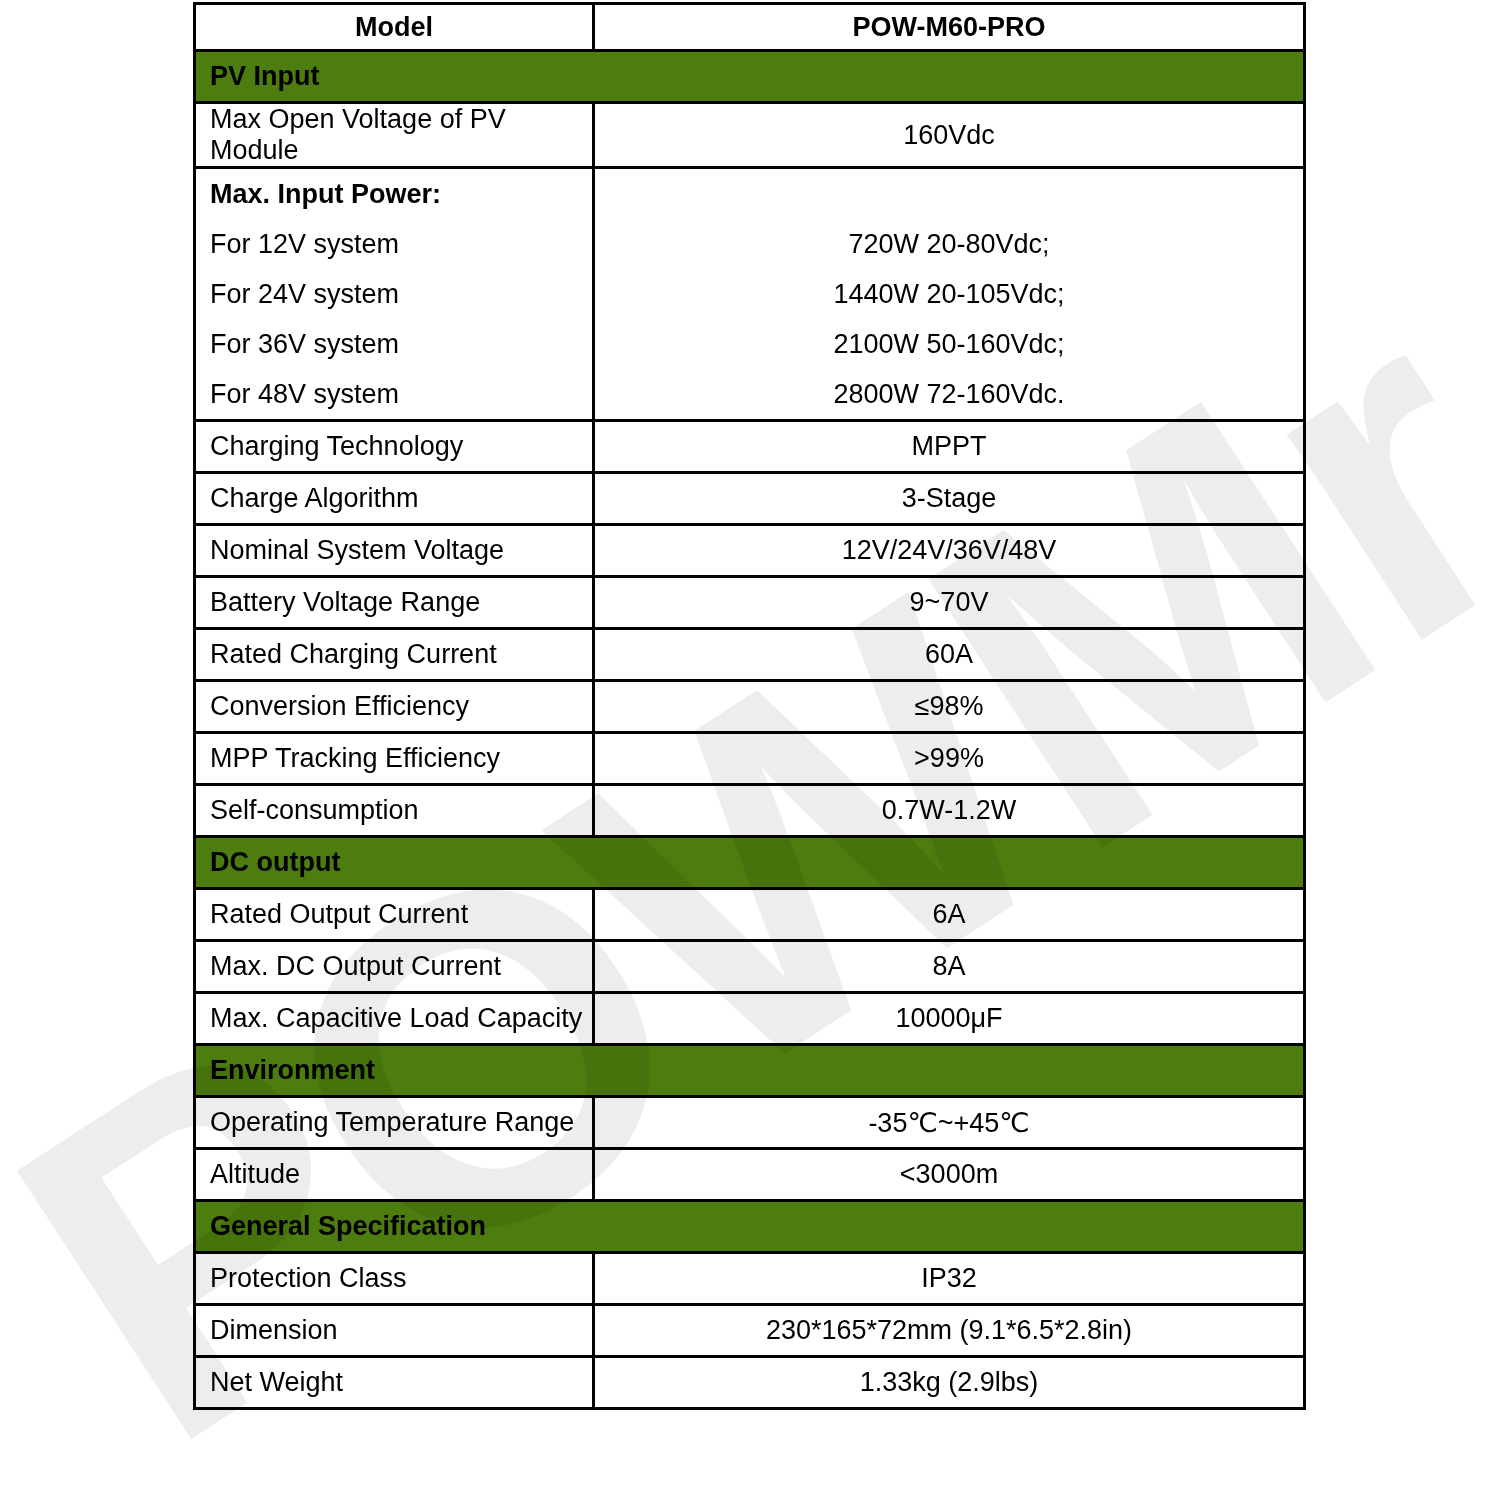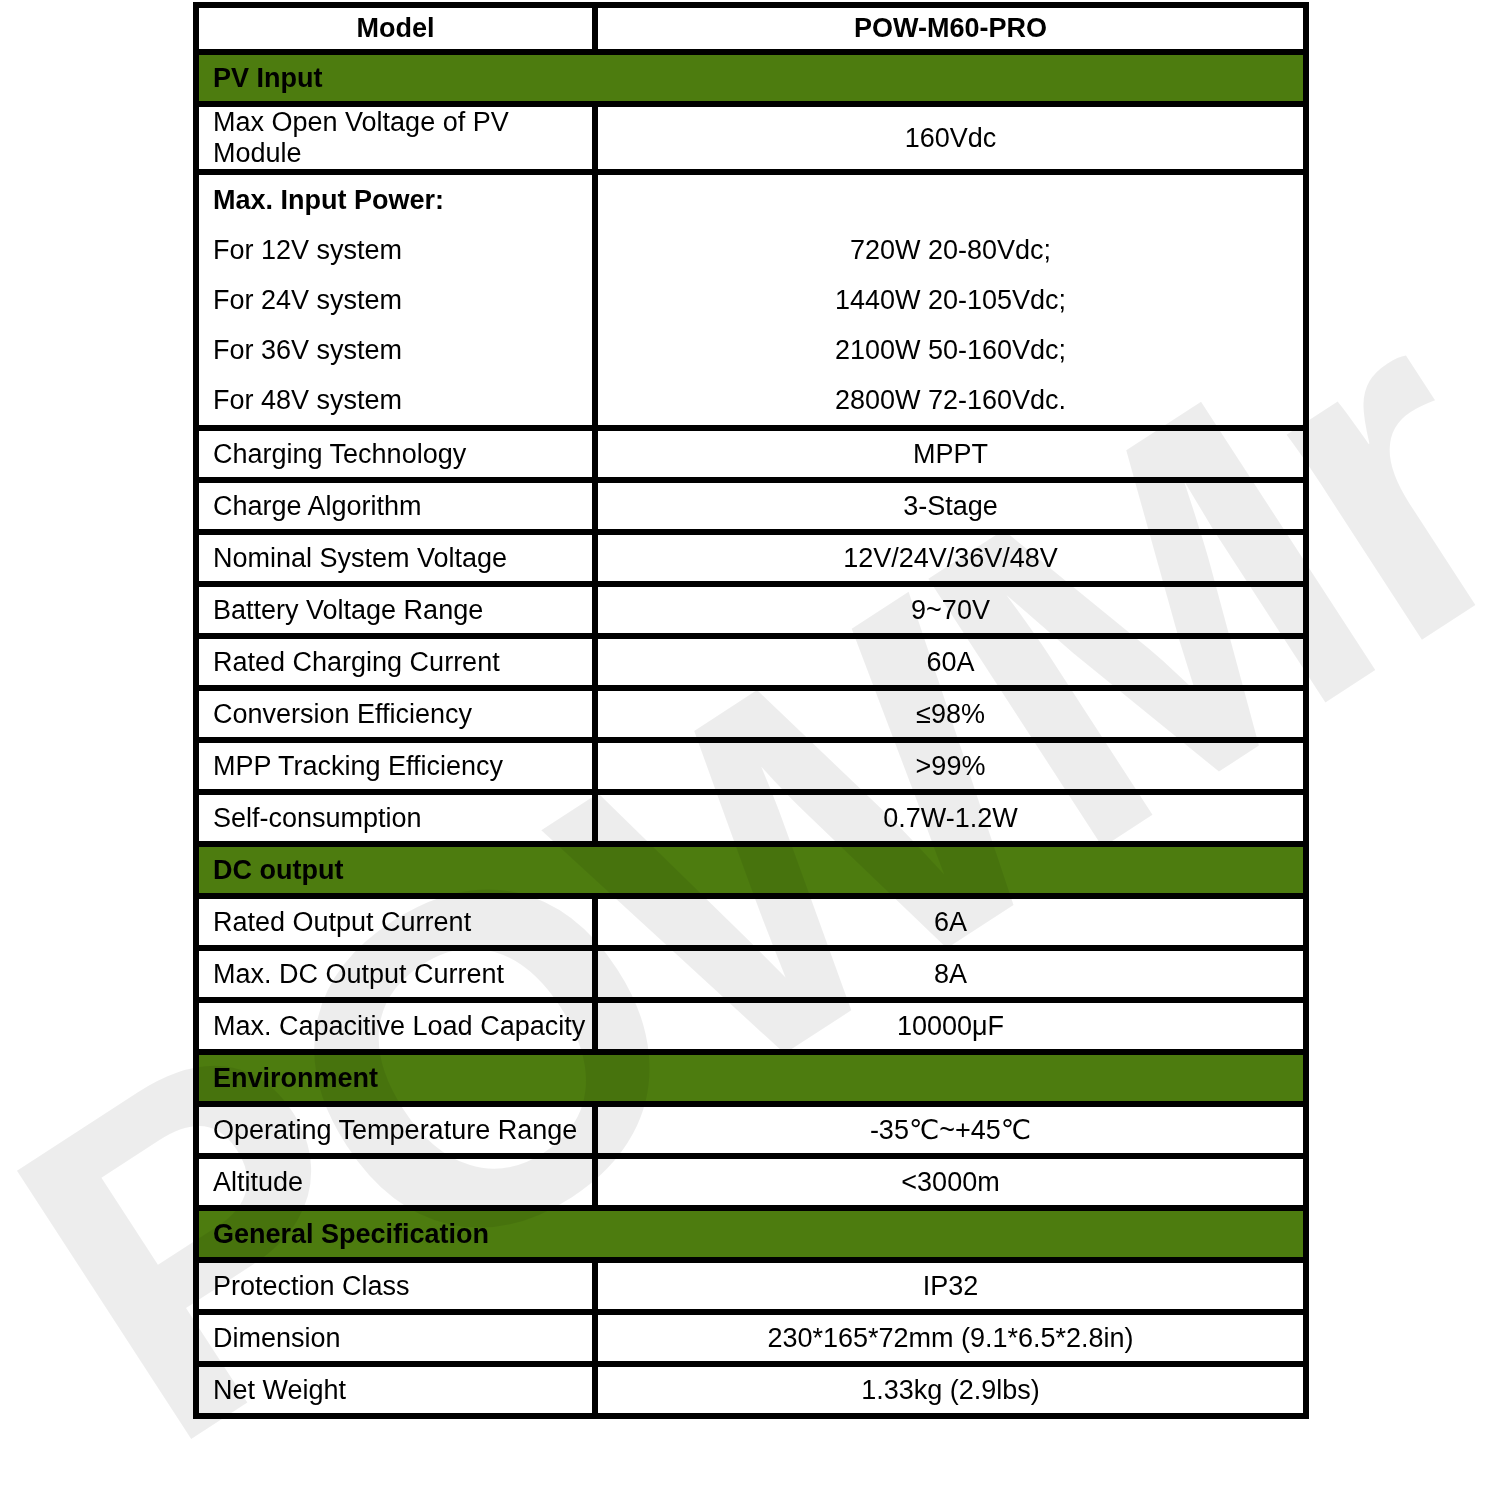--- a/index.html
+++ b/index.html
@@ -36,21 +36,21 @@
     top: 2px;
     width: 1110px;
     border-collapse: collapse;
     table-layout: fixed;
     z-index: 1;
     font-size: 27px;
   }
   col.c1 { width: 399px; }
   col.c2 { width: 711px; }
   td {
-    border: 6px solid #000000;
+    border: 3px solid #000000;
     padding: 0;
     vertical-align: middle;
     background: transparent;
   }
   tr.row { height: 52px; }
   tr.model-row { height: 47px; }
   tr.section-row { height: 52px; }
   td.label {
     text-align: left;
     padding-left: 14px;

